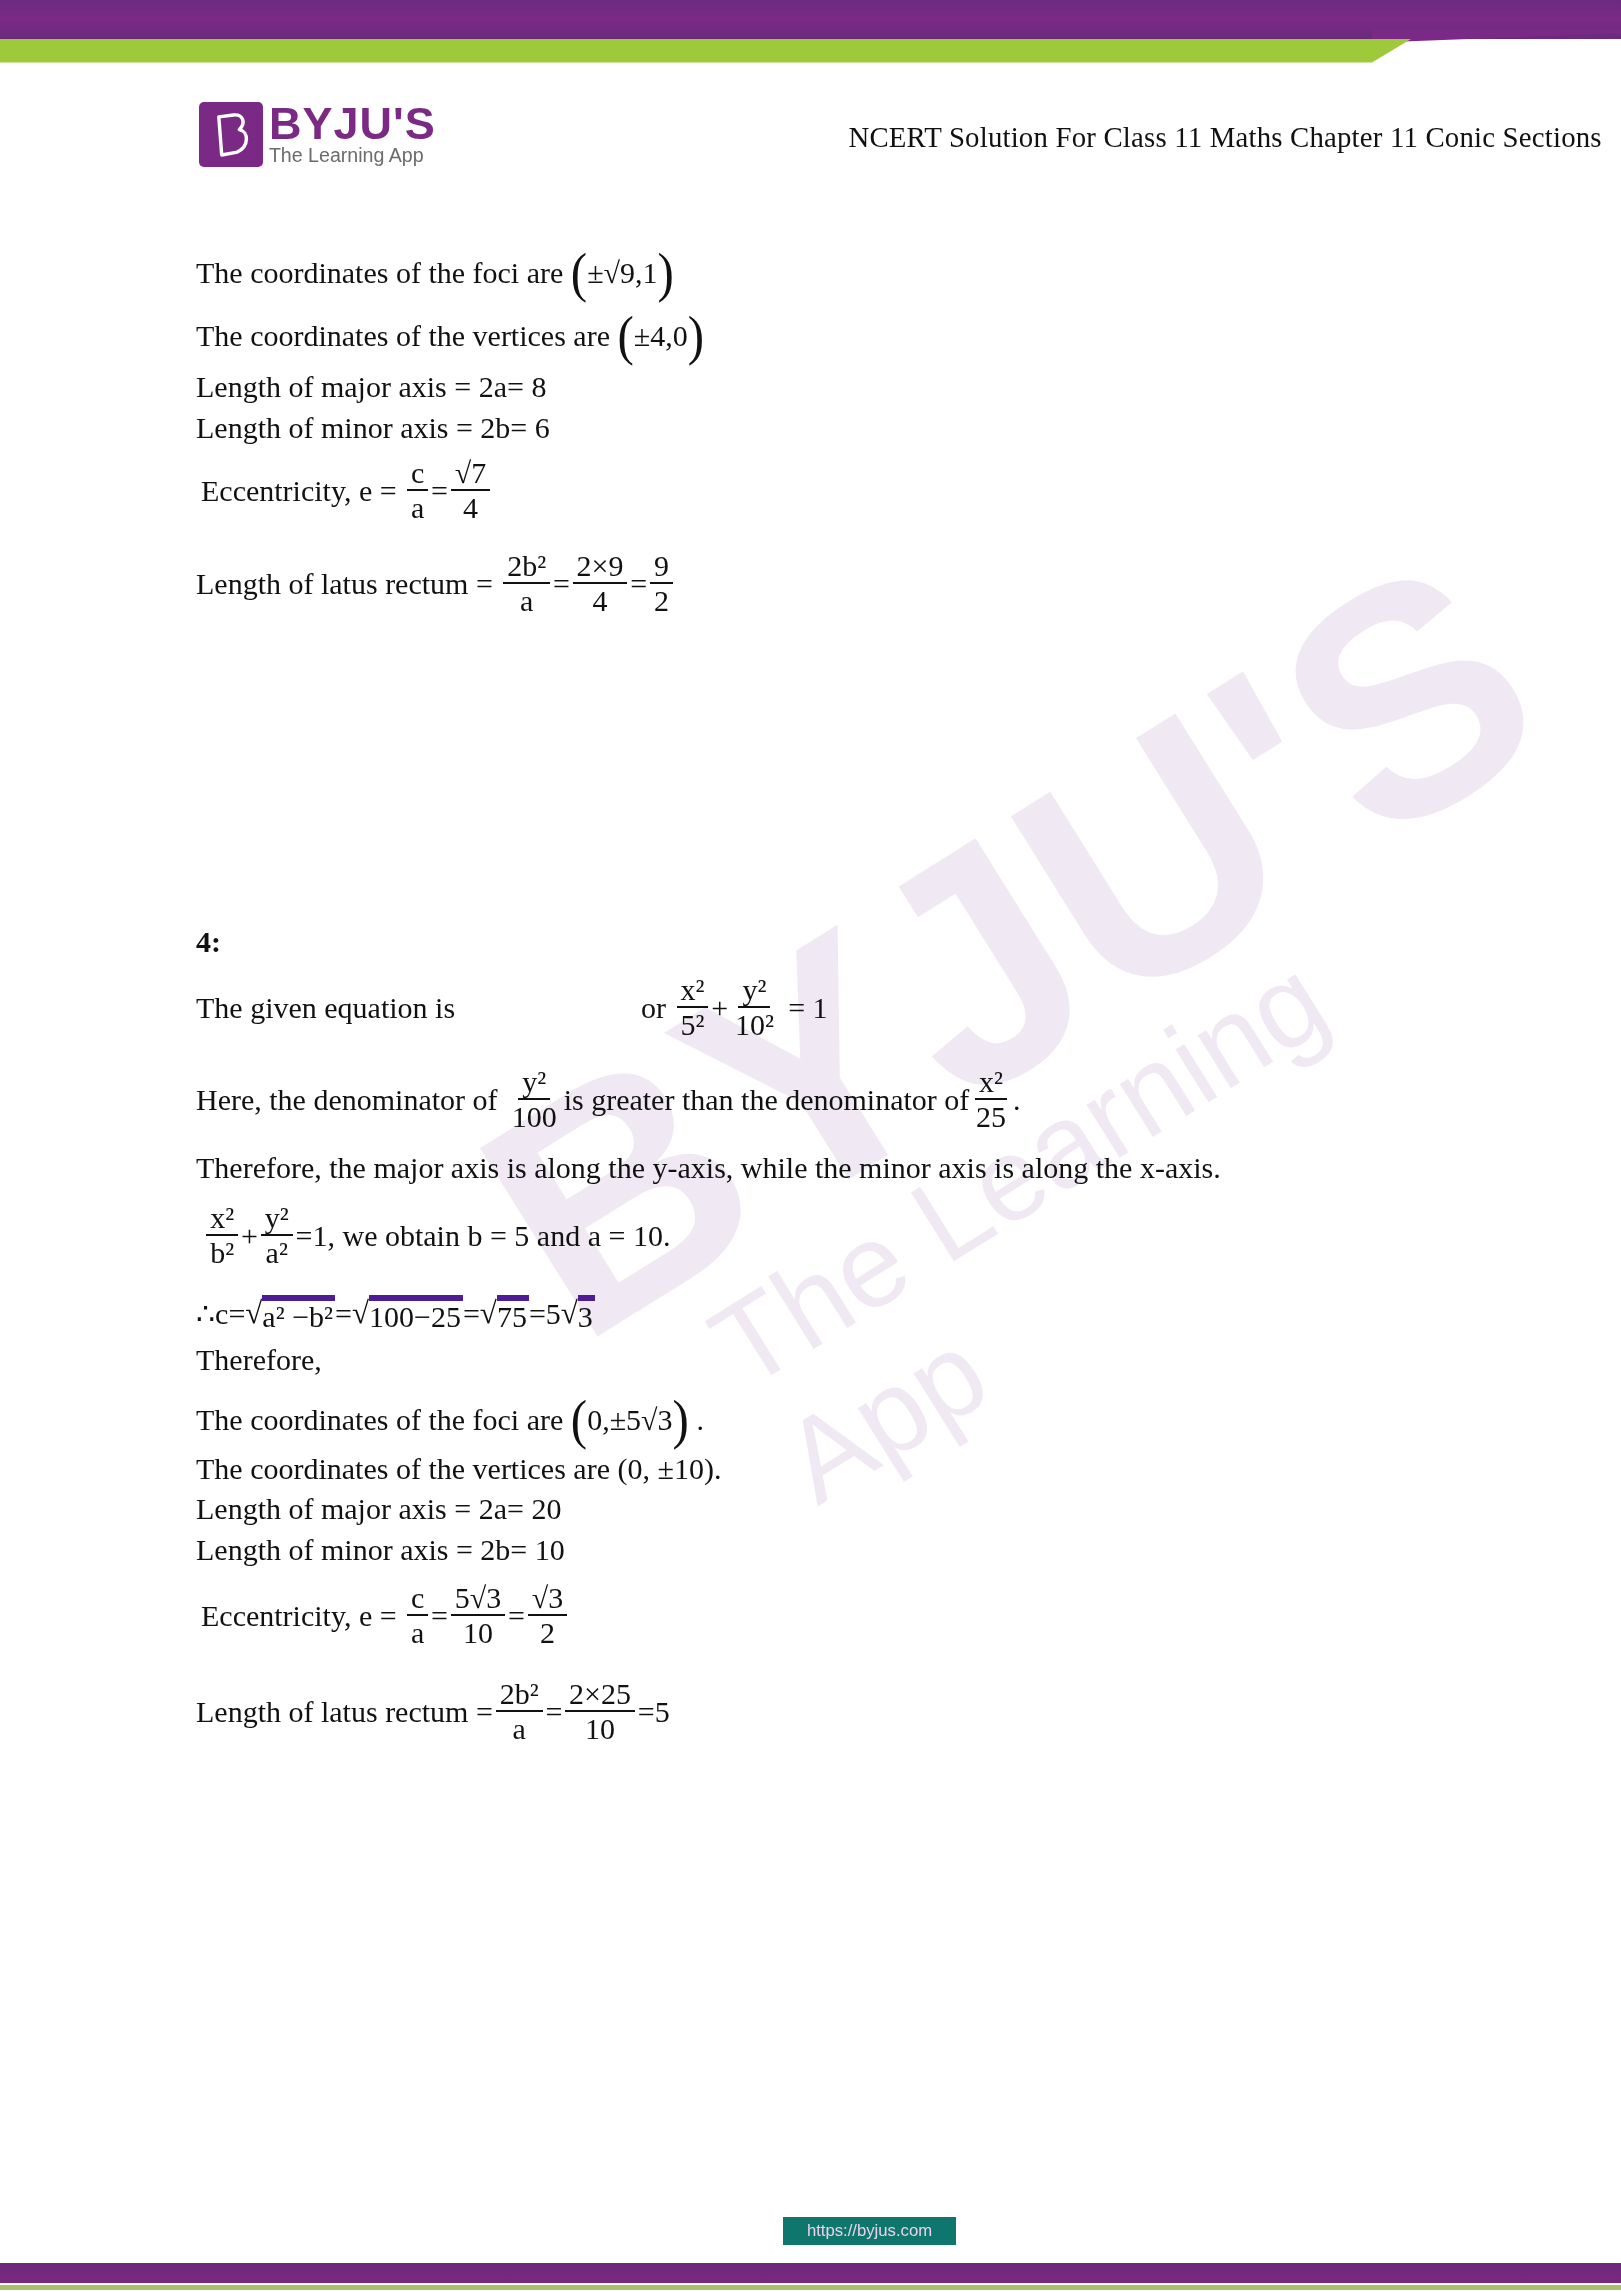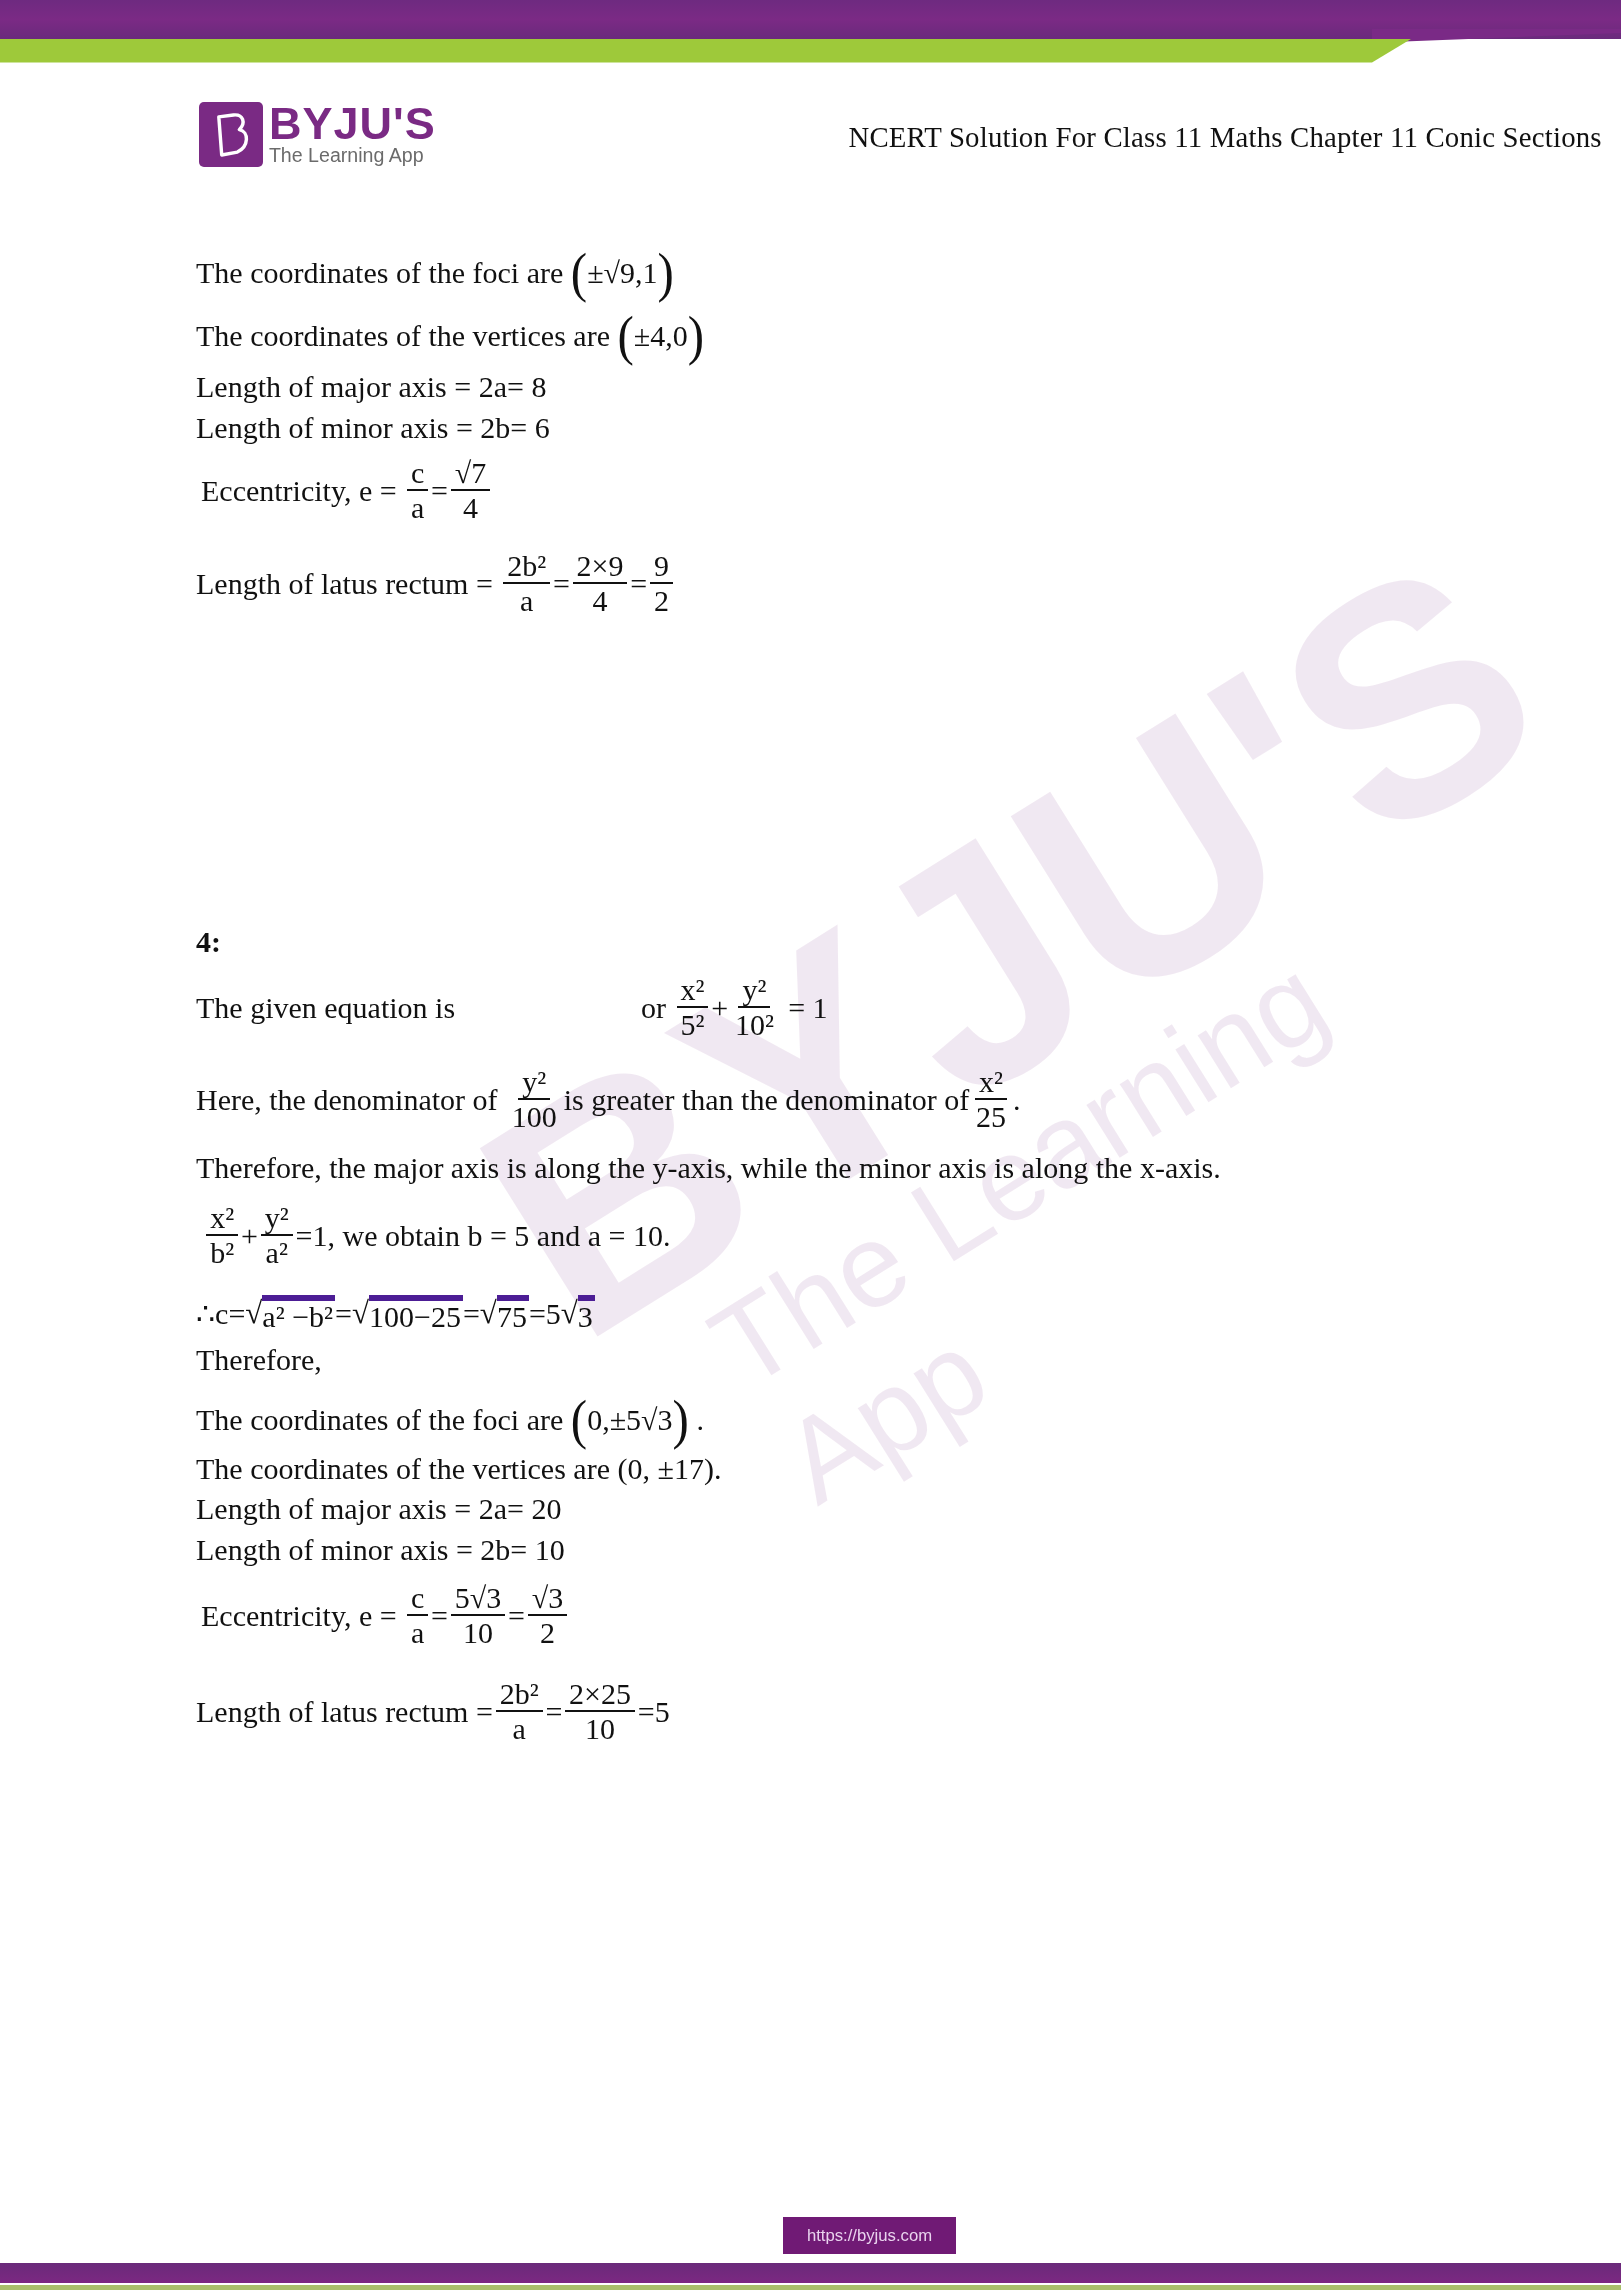--- a/index.html
+++ b/index.html
@@ -41,22 +41,22 @@
   .frac { display:inline-flex; flex-direction:column; align-items:center; vertical-align:middle; margin:0 2.9px; }
   .frac .num { padding:0 3.9px; line-height:33px; border-bottom:2px solid #111; }
   .frac .den { padding:0 3.9px; line-height:33px; }
   .it { }
   .paren { font-size:49px; line-height:49px; transform:scaleY(1.1); display:inline-block; }
   .sq { display:inline-flex; align-items:flex-start; }
   .sq .rad { font-size:31px; }
   .sq .under { border-top:6px solid #4c1d95; line-height:31px; padding-right:2px; }
   .bold { font-weight:bold; }
 
-  .footer-link { position:absolute; left:783px; top:2217px; width:173px; height:37px;
-    background:#701a75; color:#e9d3ee; font-family:"Liberation Sans",sans-serif; font-size:16.7px;
+  .footer-link { position:absolute; left:783px; top:2217px; width:173px; height:28px;
+    background:#0f766e; color:#e9d3ee; font-family:"Liberation Sans",sans-serif; font-size:16.7px;
     display:flex; align-items:center; justify-content:center; }
 </style>
 </head>
 <body>
 
 <div class="top-purple"></div>
 <div class="top-purple-tail"></div>
 <div class="top-green"></div>
 
 <div class="watermark">
@@ -176,21 +176,21 @@
       <span class="rad">√</span>
       <span class="under">3</span>
     </span>
 </div>
 <div class="line" style="top:1298px;">Therefore,</div>
 <div class="line" style="top:1351px;">
   <span>The coordinates of the foci are</span>&nbsp;
   <span class="paren">(</span><span>0,±5√3</span><span class="paren">)</span>&nbsp;
   <span>.</span>
 </div>
-<div class="line" style="top:1407px;">The coordinates of the vertices are (0, ±17).</div>
+<div class="line" style="top:1407px;">The coordinates of the vertices are (0, ±10).</div>
 <div class="line" style="top:1447px;">Length of major axis = 2a= 20</div>
 <div class="line" style="top:1488px;">Length of minor axis = 2b= 10</div>
 <div class="line" style="top:1537px; left:201px;">
   <span>Eccentricity, e =</span>&nbsp;
   <span class="frac">
       <span class="num">c</span>
       <span class="den">a</span>
     </span>=
   <span class="frac">
       <span class="num">5√3</span>

